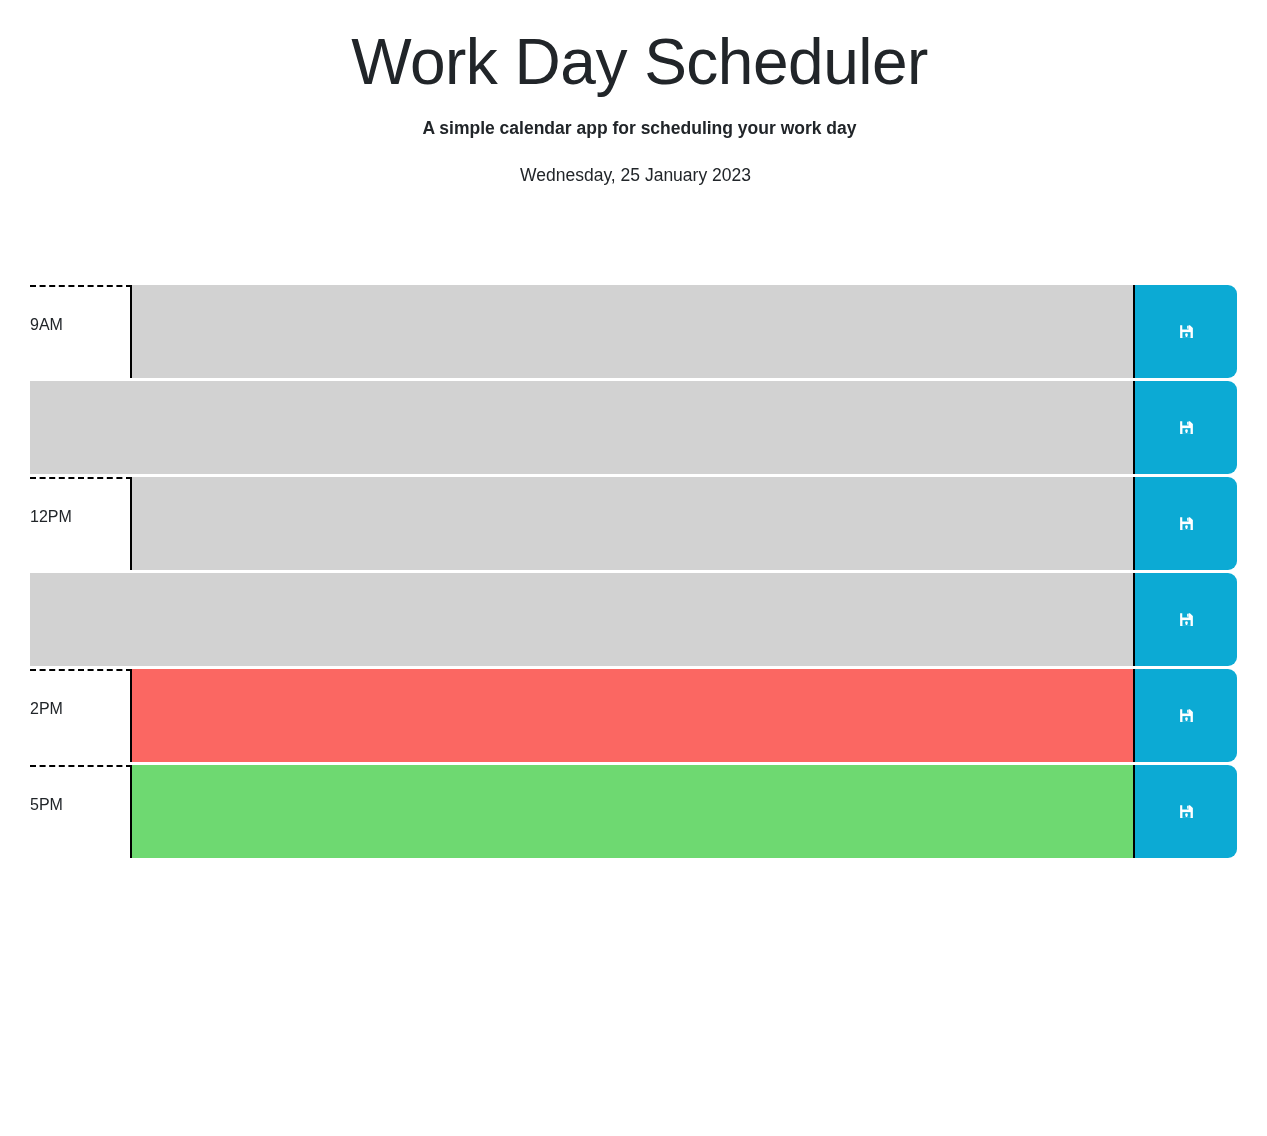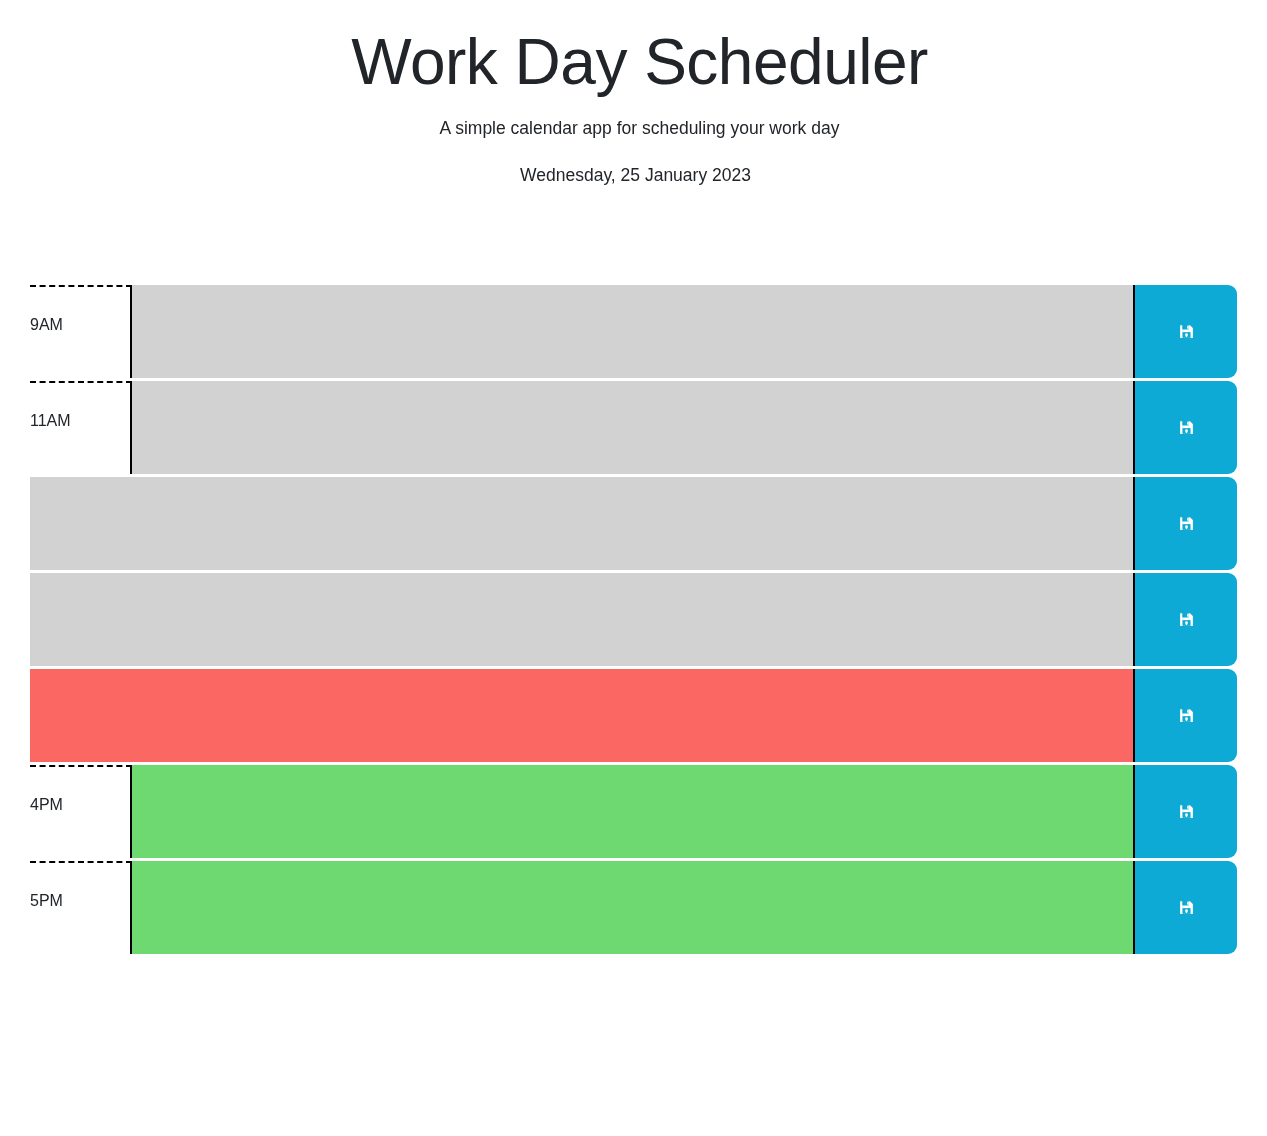--- a/index.html
+++ b/index.html
@@ -32,21 +32,21 @@
     margin: 0;
     font-size: 64px;
     line-height: 1.15;
     font-weight: 400;
     color: #212529;
     letter-spacing: -0.5px;
   }
   .app-subtitle {
     margin: 18px 0 0 0;
     font-size: 17.5px;
-    font-weight: 400;
+    font-weight: 700;
     color: #212529;
   }
   .current-day {
     margin: 26px 8px 0 0;
     font-size: 17.5px;
     font-weight: 400;
     color: #212529;
   }
 
   
@@ -131,67 +131,56 @@
         <button class="save-btn">
           <svg class="save-icon" viewBox="0 0 16 16" fill="#ffffff" aria-hidden="true">
             <path d="M2 2h9.2L14 4.8V14H2V2zm2 0v4.2h6V2H4zm4.6.7v2.8h1.6V2.7H8.6z"></path>
             <rect x="4.2" y="8.6" width="7.6" height="5.4" fill="#0caad4"></rect>
             <circle cx="8" cy="11" r="1.25" fill="#ffffff"></circle>
             <rect x="7.25" y="11" width="1.5" height="2.2" fill="#ffffff"></rect>
           </svg>
         </button>
       </div>
       <div class="time-block">
-        <div class="hour">11AM</div>
-        <textarea class="event-text past" placeholder="" style=""></textarea>
-        <button class="save-btn">
-          <svg class="save-icon" viewBox="0 0 16 16" fill="#ffffff" aria-hidden="true">
-            <path d="M2 2h9.2L14 4.8V14H2V2zm2 0v4.2h6V2H4zm4.6.7v2.8h1.6V2.7H8.6z"></path>
-            <rect x="4.2" y="8.6" width="7.6" height="5.4" fill="#0caad4"></rect>
-            <circle cx="8" cy="11" r="1.25" fill="#ffffff"></circle>
-            <rect x="7.25" y="11" width="1.5" height="2.2" fill="#ffffff"></rect>
-          </svg>
-        </button>
-      </div>
-      <div class="time-block">
-        <textarea class="event-text past" placeholder="" style=""></textarea>
-        <button class="save-btn">
-          <svg class="save-icon" viewBox="0 0 16 16" fill="#ffffff" aria-hidden="true">
-            <path d="M2 2h9.2L14 4.8V14H2V2zm2 0v4.2h6V2H4zm4.6.7v2.8h1.6V2.7H8.6z"></path>
-            <rect x="4.2" y="8.6" width="7.6" height="5.4" fill="#0caad4"></rect>
-            <circle cx="8" cy="11" r="1.25" fill="#ffffff"></circle>
-            <rect x="7.25" y="11" width="1.5" height="2.2" fill="#ffffff"></rect>
-          </svg>
-        </button>
-      </div>
-      <div class="time-block">
-        <textarea class="event-text past" placeholder="" style=""></textarea>
-        <button class="save-btn">
-          <svg class="save-icon" viewBox="0 0 16 16" fill="#ffffff" aria-hidden="true">
-            <path d="M2 2h9.2L14 4.8V14H2V2zm2 0v4.2h6V2H4zm4.6.7v2.8h1.6V2.7H8.6z"></path>
-            <rect x="4.2" y="8.6" width="7.6" height="5.4" fill="#0caad4"></rect>
-            <circle cx="8" cy="11" r="1.25" fill="#ffffff"></circle>
-            <rect x="7.25" y="11" width="1.5" height="2.2" fill="#ffffff"></rect>
-          </svg>
-        </button>
-      </div>
-      <div class="time-block">
+        <textarea class="event-text past" placeholder="" style=""></textarea>
+        <button class="save-btn">
+          <svg class="save-icon" viewBox="0 0 16 16" fill="#ffffff" aria-hidden="true">
+            <path d="M2 2h9.2L14 4.8V14H2V2zm2 0v4.2h6V2H4zm4.6.7v2.8h1.6V2.7H8.6z"></path>
+            <rect x="4.2" y="8.6" width="7.6" height="5.4" fill="#0caad4"></rect>
+            <circle cx="8" cy="11" r="1.25" fill="#ffffff"></circle>
+            <rect x="7.25" y="11" width="1.5" height="2.2" fill="#ffffff"></rect>
+          </svg>
+        </button>
+      </div>
+      <div class="time-block">
+        <div class="hour">12PM</div>
+        <textarea class="event-text past" placeholder="" style=""></textarea>
+        <button class="save-btn">
+          <svg class="save-icon" viewBox="0 0 16 16" fill="#ffffff" aria-hidden="true">
+            <path d="M2 2h9.2L14 4.8V14H2V2zm2 0v4.2h6V2H4zm4.6.7v2.8h1.6V2.7H8.6z"></path>
+            <rect x="4.2" y="8.6" width="7.6" height="5.4" fill="#0caad4"></rect>
+            <circle cx="8" cy="11" r="1.25" fill="#ffffff"></circle>
+            <rect x="7.25" y="11" width="1.5" height="2.2" fill="#ffffff"></rect>
+          </svg>
+        </button>
+      </div>
+      <div class="time-block">
+        <textarea class="event-text past" placeholder="" style=""></textarea>
+        <button class="save-btn">
+          <svg class="save-icon" viewBox="0 0 16 16" fill="#ffffff" aria-hidden="true">
+            <path d="M2 2h9.2L14 4.8V14H2V2zm2 0v4.2h6V2H4zm4.6.7v2.8h1.6V2.7H8.6z"></path>
+            <rect x="4.2" y="8.6" width="7.6" height="5.4" fill="#0caad4"></rect>
+            <circle cx="8" cy="11" r="1.25" fill="#ffffff"></circle>
+            <rect x="7.25" y="11" width="1.5" height="2.2" fill="#ffffff"></rect>
+          </svg>
+        </button>
+      </div>
+      <div class="time-block">
+        <div class="hour">2PM</div>
         <textarea class="event-text present" placeholder="" style=""></textarea>
-        <button class="save-btn">
-          <svg class="save-icon" viewBox="0 0 16 16" fill="#ffffff" aria-hidden="true">
-            <path d="M2 2h9.2L14 4.8V14H2V2zm2 0v4.2h6V2H4zm4.6.7v2.8h1.6V2.7H8.6z"></path>
-            <rect x="4.2" y="8.6" width="7.6" height="5.4" fill="#0caad4"></rect>
-            <circle cx="8" cy="11" r="1.25" fill="#ffffff"></circle>
-            <rect x="7.25" y="11" width="1.5" height="2.2" fill="#ffffff"></rect>
-          </svg>
-        </button>
-      </div>
-      <div class="time-block">
-        <div class="hour">4PM</div>
-        <textarea class="event-text future" placeholder="" style=""></textarea>
         <button class="save-btn">
           <svg class="save-icon" viewBox="0 0 16 16" fill="#ffffff" aria-hidden="true">
             <path d="M2 2h9.2L14 4.8V14H2V2zm2 0v4.2h6V2H4zm4.6.7v2.8h1.6V2.7H8.6z"></path>
             <rect x="4.2" y="8.6" width="7.6" height="5.4" fill="#0caad4"></rect>
             <circle cx="8" cy="11" r="1.25" fill="#ffffff"></circle>
             <rect x="7.25" y="11" width="1.5" height="2.2" fill="#ffffff"></rect>
           </svg>
         </button>
       </div>
       <div class="time-block">

